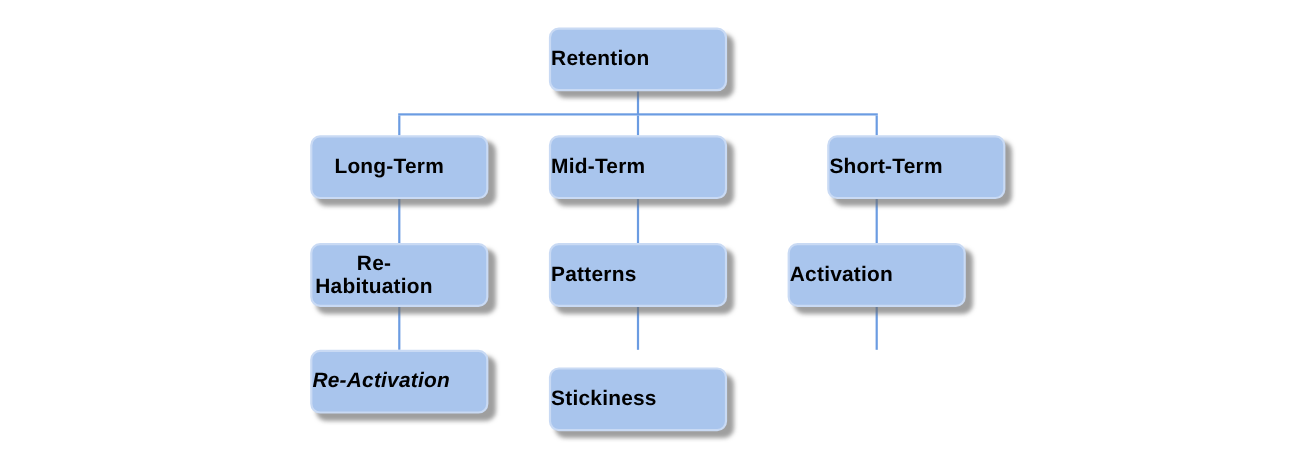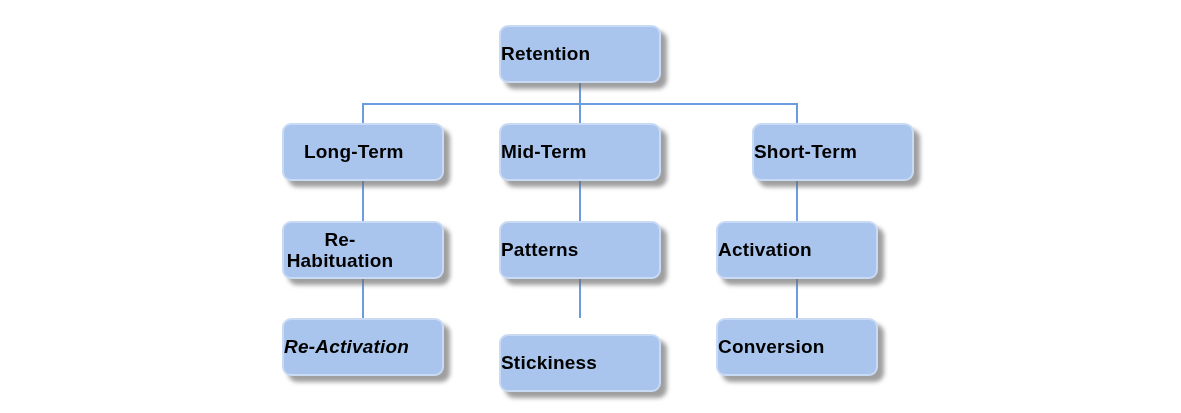--- a/index.html
+++ b/index.html
@@ -95,17 +95,14 @@
   <div class="node" style="left:499px; top:221px;">
     <span class="lbl">Patterns</span>
   </div>
 
   <div class="node" style="left:282px; top:318px;font-style:italic;">
     <span class="lbl">Re-Activation</span>
   </div>
   <div class="node" style="left:499px; top:334px;">
     <span class="lbl">Stickiness</span>
   </div>
-  <div class="node" style="left:716px; top:318px;">
-    <span class="lbl">Conversion</span>
-  </div>
 
 </div>
 
 </body></html>

